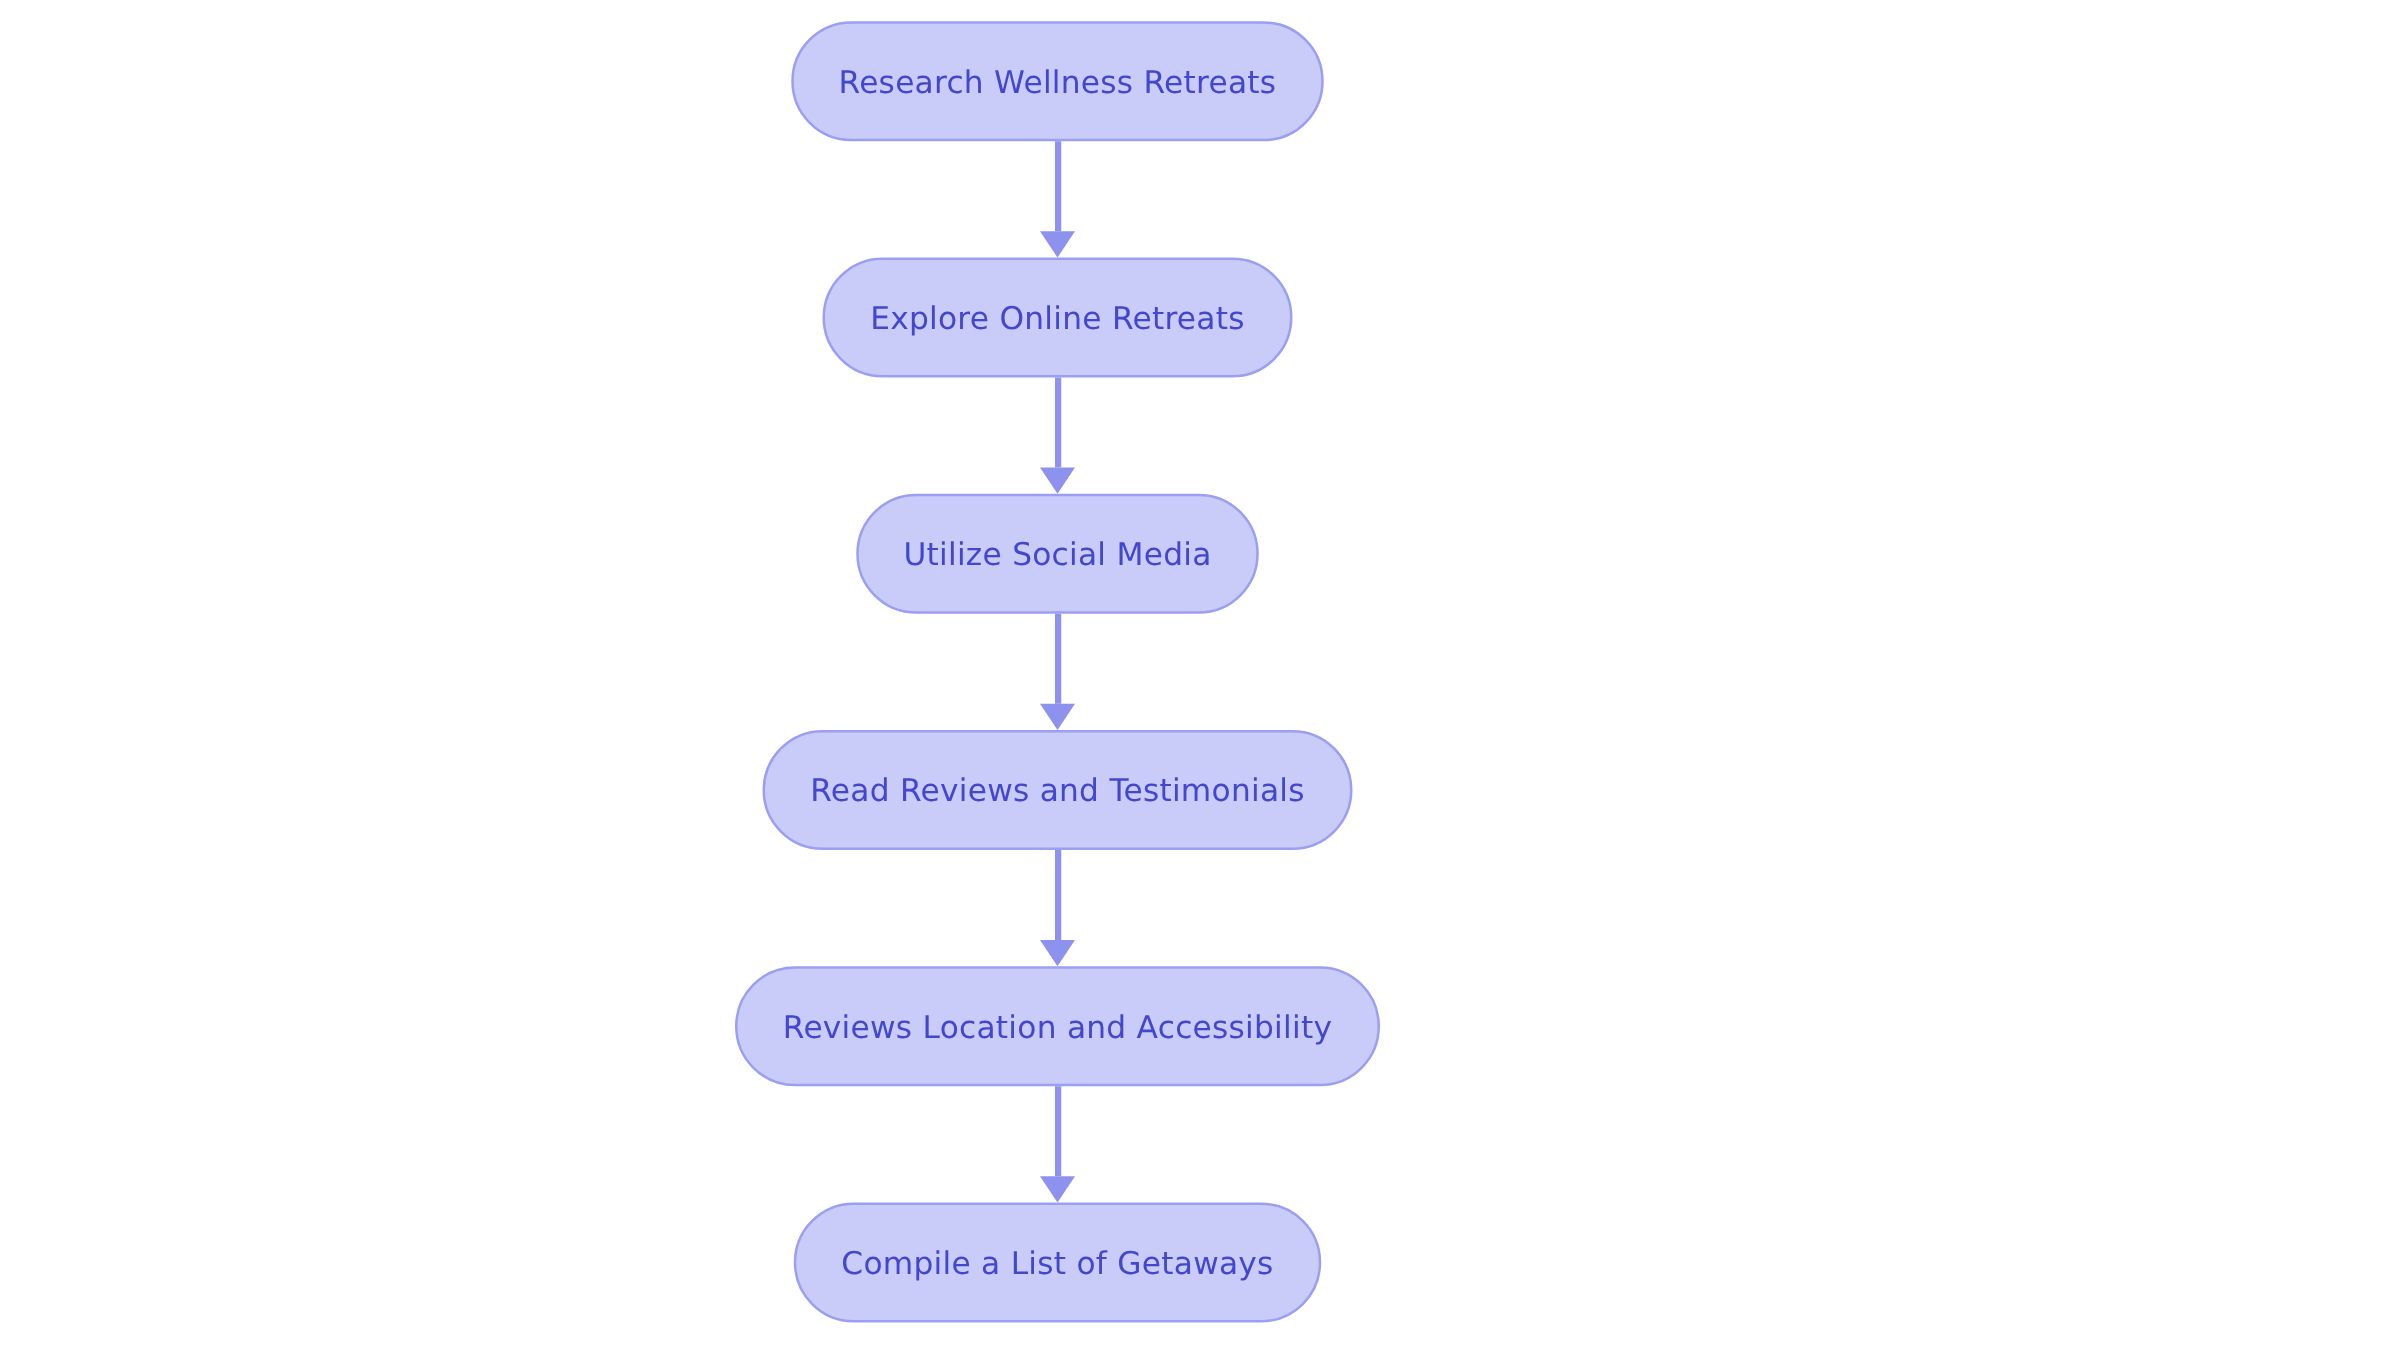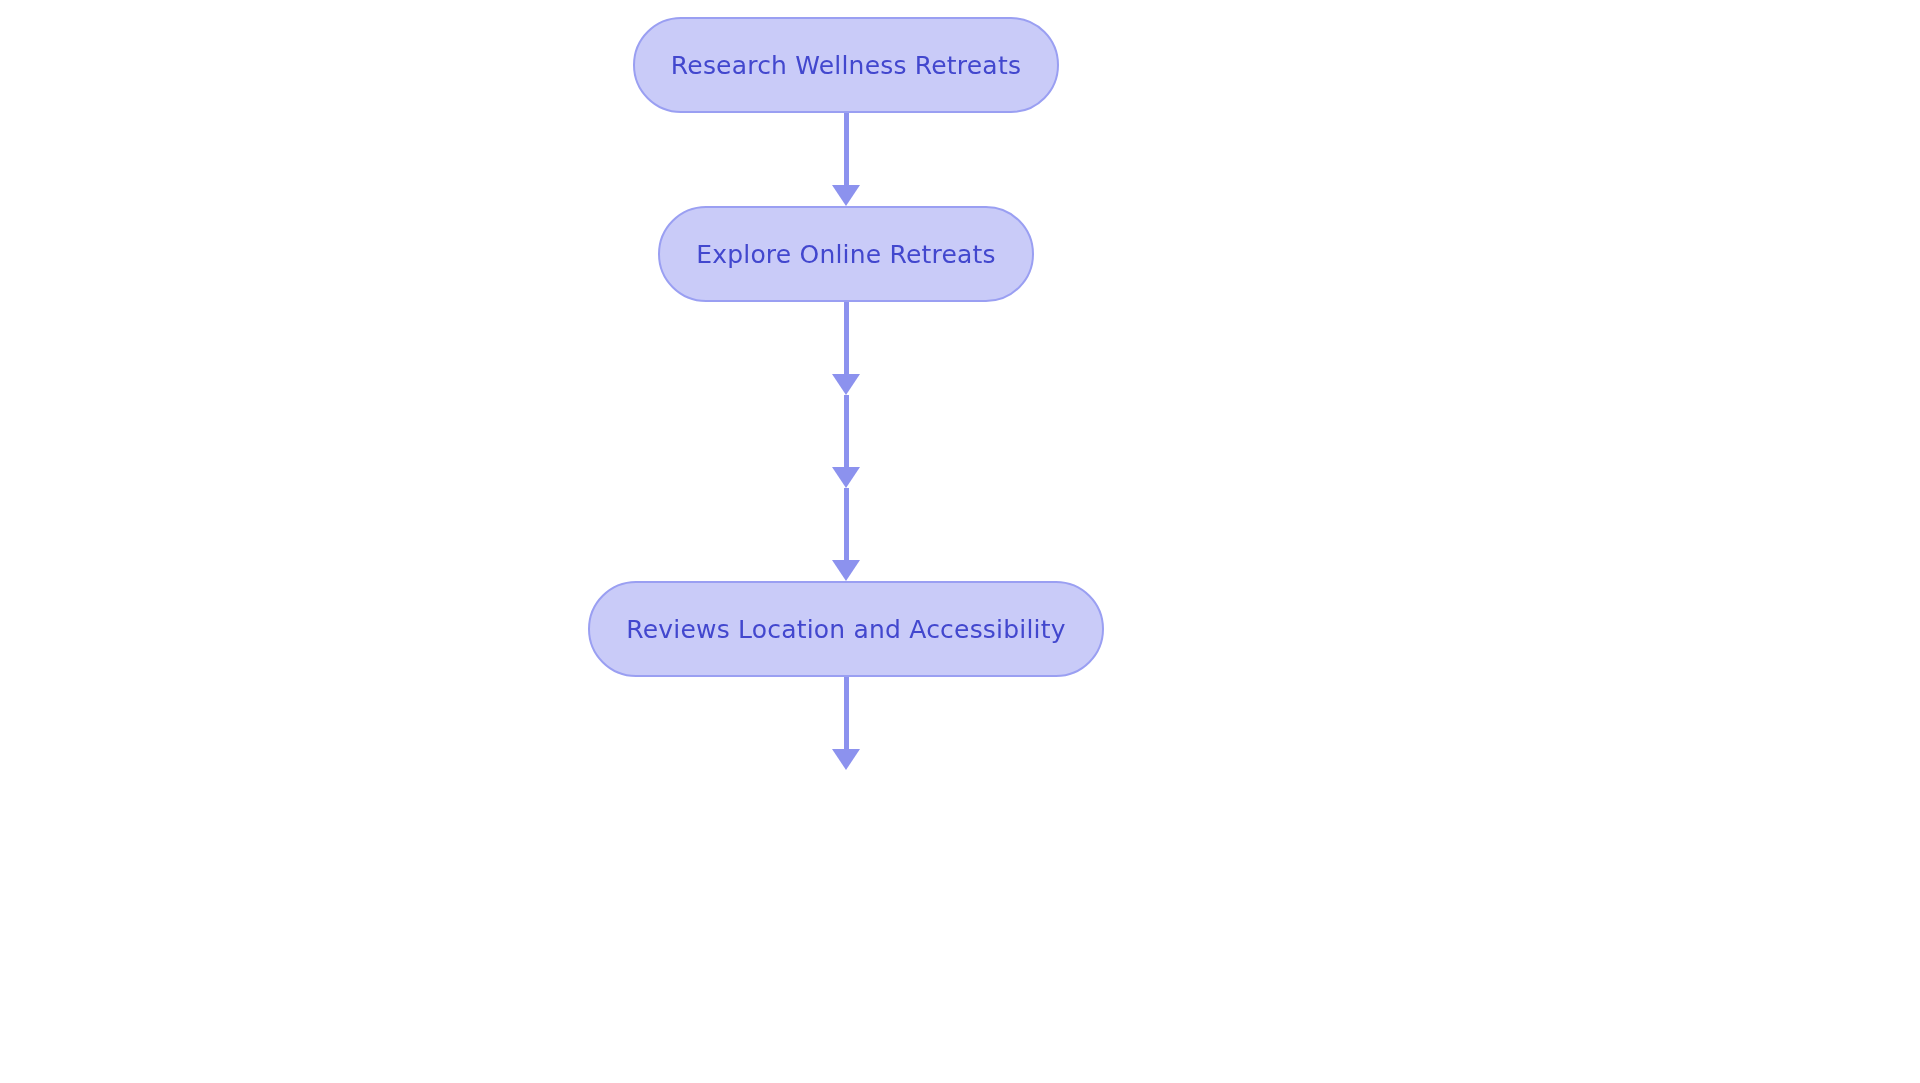--- a/index.html
+++ b/index.html
@@ -81,35 +81,44 @@
 
   <div class="node">
     <span class="node-label">Explore Online Retreats</span>
   </div>
 
   <div class="arrow">
     <div class="arrow-line"></div>
     <div class="arrow-head"></div>
   </div>
 
+  <div class="node">
+    <span class="node-label">Utilize Social Media</span>
+  </div>
 
   <div class="arrow">
     <div class="arrow-line"></div>
     <div class="arrow-head"></div>
   </div>
 
+  <div class="node">
+    <span class="node-label">Read Reviews and Testimonials</span>
+  </div>
 
   <div class="arrow">
     <div class="arrow-line"></div>
     <div class="arrow-head"></div>
   </div>
 
   <div class="node">
     <span class="node-label">Reviews Location and Accessibility</span>
   </div>
 
   <div class="arrow">
     <div class="arrow-line"></div>
     <div class="arrow-head"></div>
   </div>
 
+  <div class="node">
+    <span class="node-label">Compile a List of Getaways</span>
+  </div>
 
 </div>
 
 </body></html>

